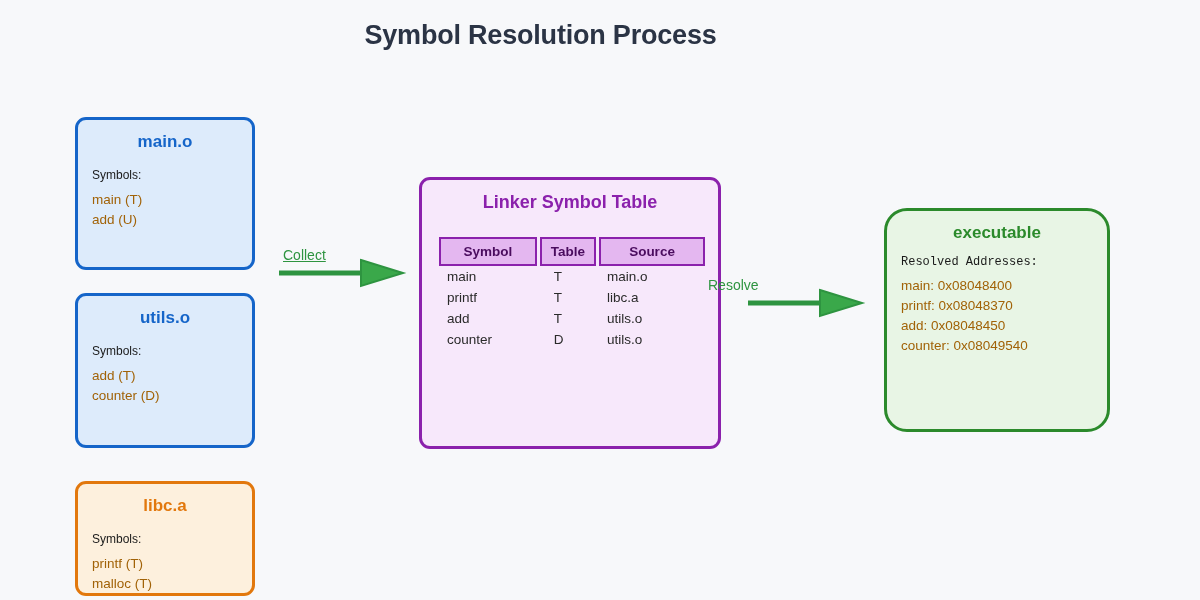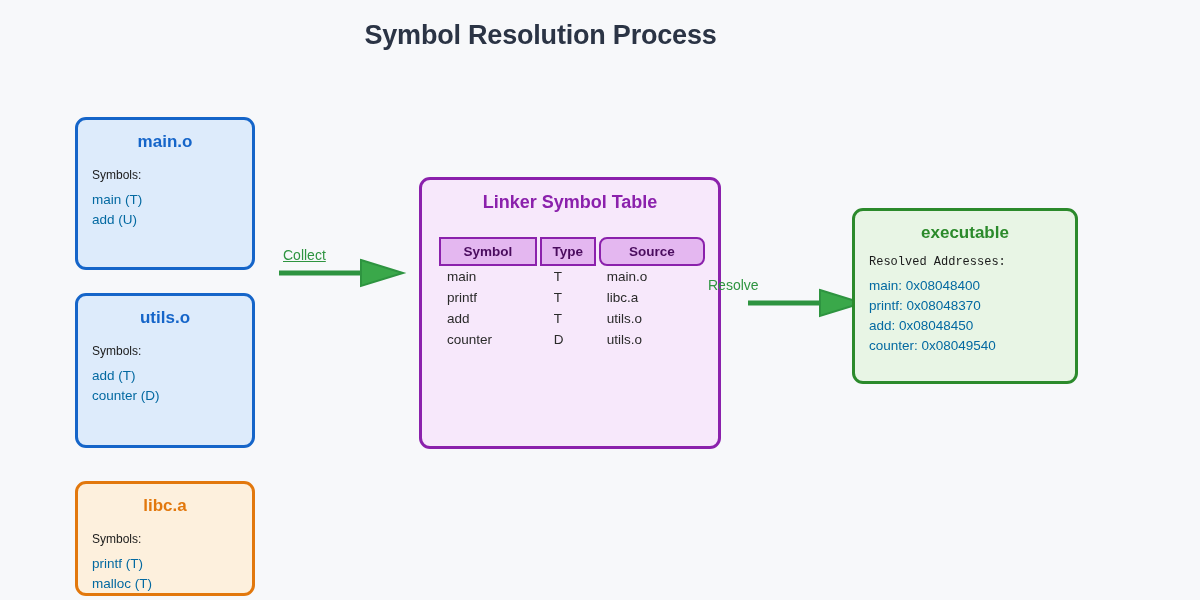--- a/index.html
+++ b/index.html
@@ -45,21 +45,21 @@
     text-align: center;
     font-weight: bold;
     font-size: 17px;
   }
   .node-sub {
     font-size: 12px;
     color: #1a1a1a;
   }
   .node-line {
     font-size: 13.5px;
-    color: #0369a1;
+    color: #a16207;
     line-height: 20px;
   }
 
   
   .node.blue {
     background: #ddebfb;
     border-color: #1565c9;
   }
   .node.blue .node-title { color: #1565c9; }
 
@@ -82,21 +82,21 @@
     background: #f7e8fb;
     border-color: #8b21ac;
   }
   .node.purple .node-title { color: #8b21ac; }
 
   
   #box-main-o   { left: 75px;  top: 117px; width: 180px; height: 153px; }
   #box-utils-o  { left: 75px;  top: 293px; width: 180px; height: 155px; }
   #box-libc-a   { left: 75px;  top: 481px; width: 180px; height: 115px; }
   #box-table    { left: 419px; top: 177px; width: 302px; height: 272px; }
-  #box-exe      { left: 852px; top: 208px; width: 226px; height: 176px; }
+  #box-exe      { left: 884px; top: 208px; width: 226px; height: 224px; border-radius: 23px; }
 
   .node-inner { padding: 12px 14px 0 14px; }
   #box-main-o .node-title,
   #box-utils-o .node-title,
   #box-libc-a .node-title { margin-bottom: 16px; }
   #box-main-o .node-sub,
   #box-utils-o .node-sub,
   #box-libc-a .node-sub { margin-bottom: 8px; }
 
   
@@ -111,21 +111,21 @@
     background: #e4b7f0;
     border: 2px solid #8b21ac;
     color: #4a0c5e;
     font-size: 13.5px;
     font-weight: bold;
     padding: 5px 0;
     text-align: center;
   }
   .sym-table th.c-symbol { width: 100px; }
   .sym-table th.c-type   { width: 55px; }
-  .sym-table th.c-source { width: 110px; border-radius: 8px; }
+  .sym-table th.c-source { width: 110px; }
   .sym-table td {
     font-size: 13.5px;
     color: #2a2a2a;
     padding: 3px 0 3px 8px;
     text-align: left;
     border: none;
     background: transparent;
   }
   .sym-table td.c-type { padding-left: 14px; }
 
@@ -187,21 +187,21 @@
     <polygon points="84,2 126,15 84,28" fill="#3aa84a" stroke="#2e9440" stroke-width="2"></polygon>
   </svg>
 
   <div class="node purple" id="box-table">
     <div class="node-inner">
       <div class="node-title">Linker Symbol Table</div>
       <table class="sym-table">
         <thead>
           <tr>
             <th class="c-symbol">Symbol</th>
-            <th class="c-type">Type</th>
+            <th class="c-type">Table</th>
             <th class="c-source">Source</th>
           </tr>
         </thead>
         <tbody>
           <tr>
             <td>main</td>
             <td class="c-type">T</td>
             <td>main.o</td>
           </tr>
           <tr>

